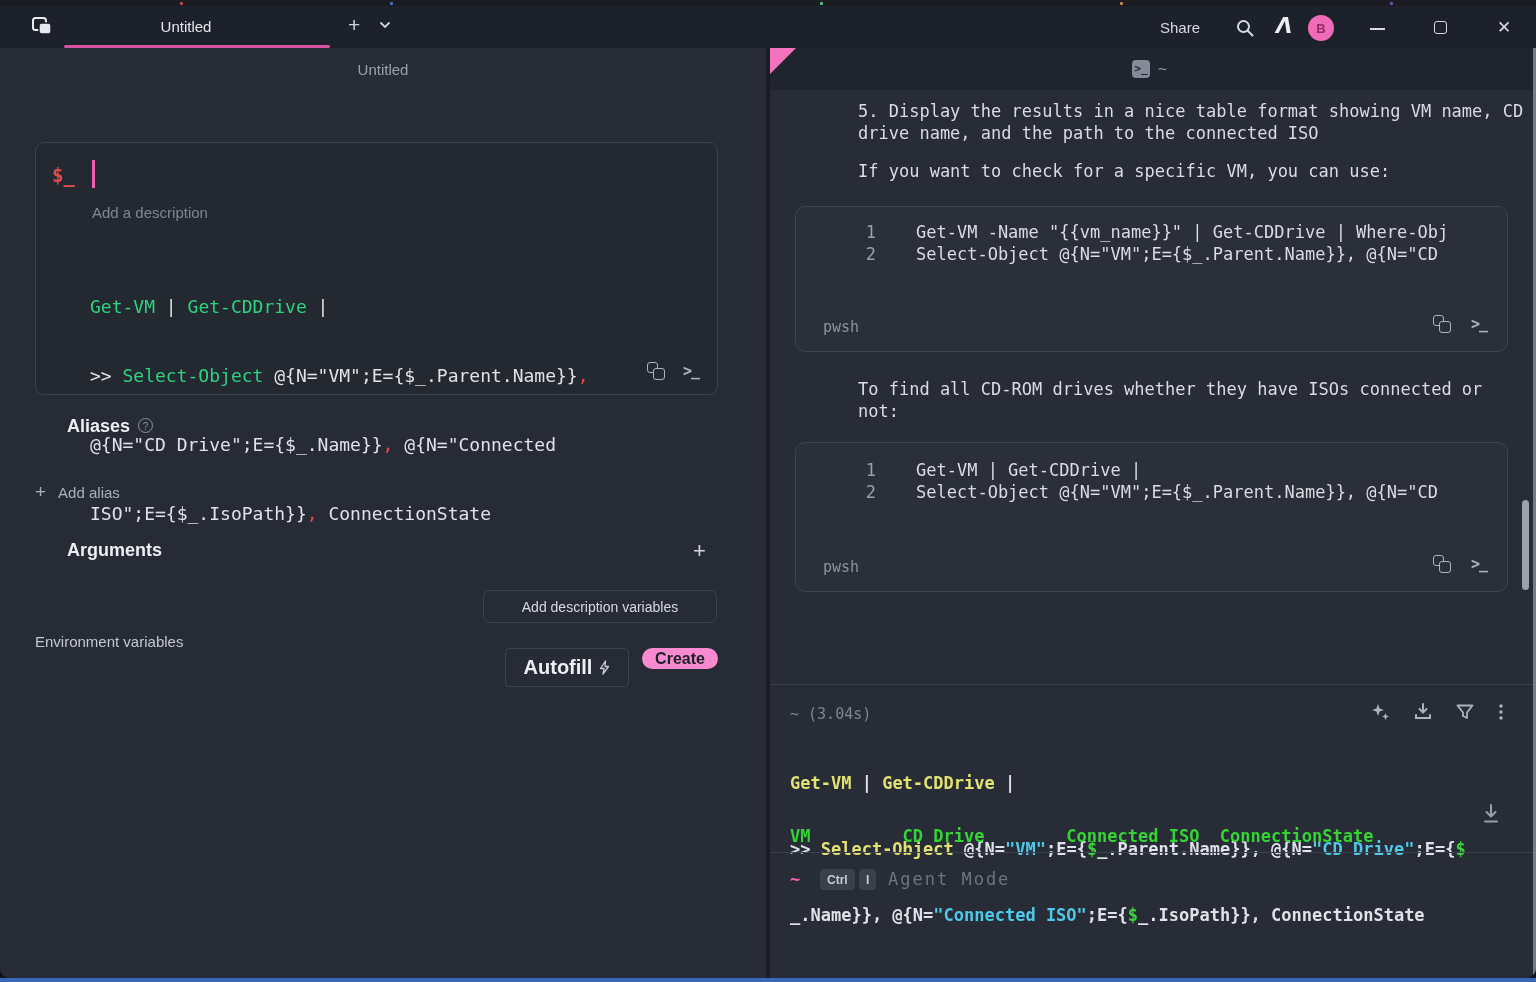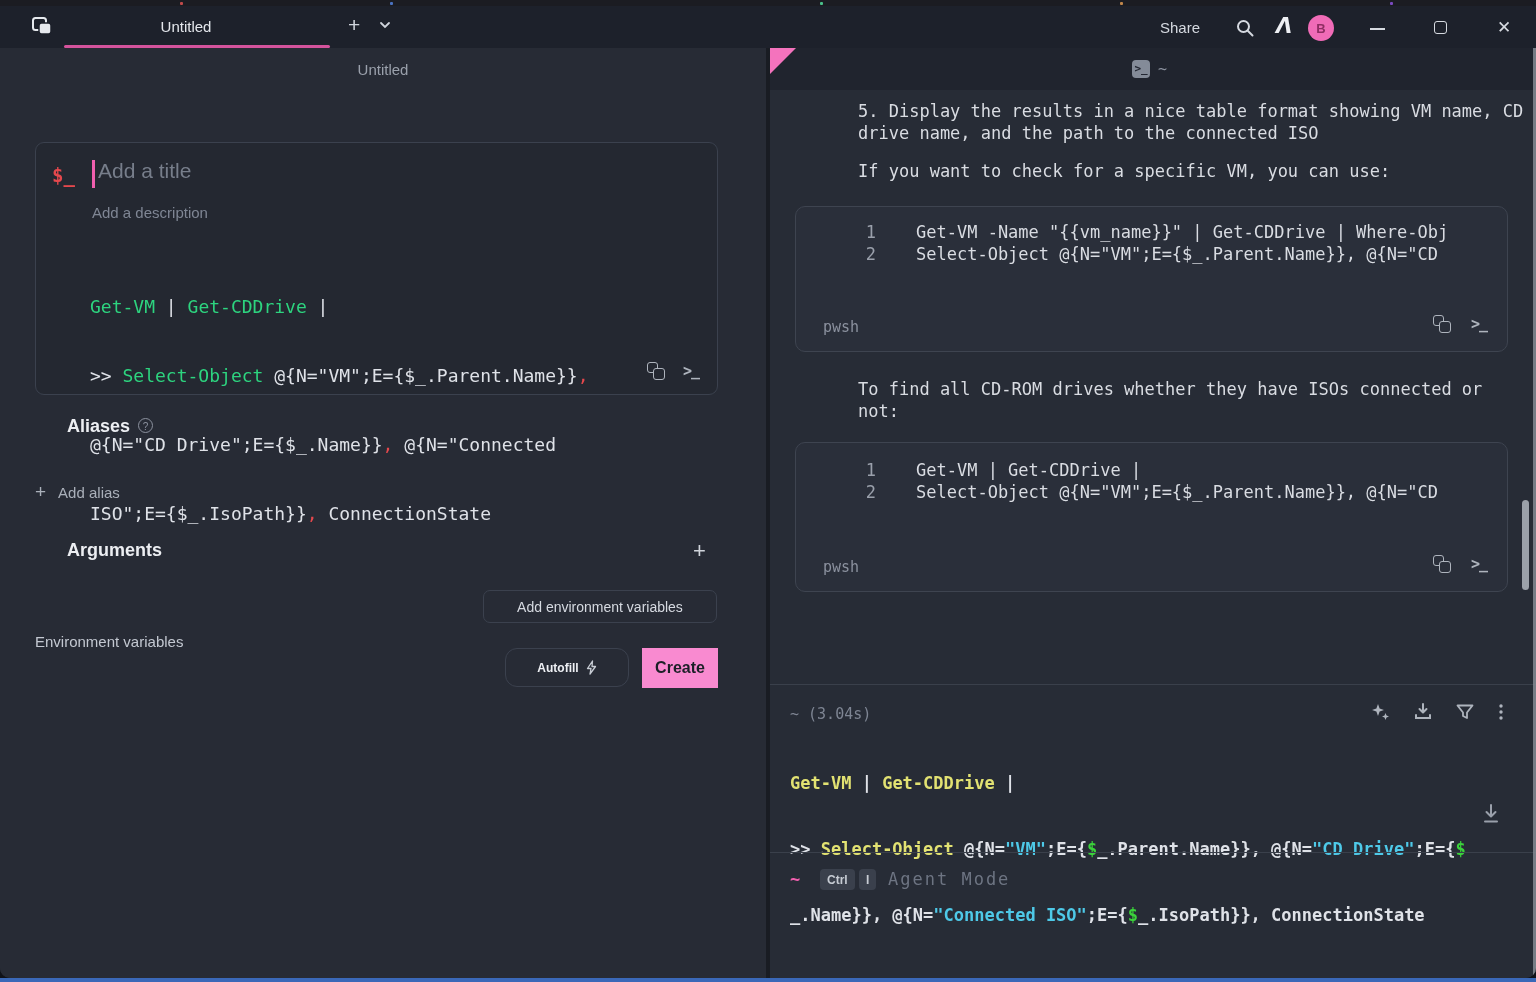--- a/index.html
+++ b/index.html
@@ -51,22 +51,22 @@
   .sg-c { color:#4ec9e8; font-weight:bold; }
   .sg-tg { color:#3bd23b; font-weight:bold; }
 
   .section-h { position:absolute; font-size:18px; font-weight:bold; color:#eceef2;margin-left:32px; }
   .help-icon { display:inline-block; width:15px; height:15px; border:1.4px solid #8b919e; border-radius:50%; color:#8b919e; font-size:10px; text-align:center; line-height:15px; vertical-align:2px; margin-left:8px; font-weight:normal; }
   .add-alias { position:absolute; left:35px; top:433px; display:flex; align-items:center; gap:12px; color:#aab0ba; font-size:15px; cursor:default; }
   .plus-glyph { font-size:19px; color:#aab0ba; font-weight:400; }
   .args-plus { position:absolute; left:693px; top:490px; font-size:22px; color:#d0d4db; }
   .env-label { position:absolute; left:35px; top:549px; font-size:15px; color:#c3c8d1;margin-top:36px; }
   .env-btn { position:absolute; left:483px; top:542px; width:234px; height:33px; border:1px solid #3b414e; border-radius:7px; background:transparent; color:#d6dae1; font-size:14px; font-family:"Liberation Sans", sans-serif; }
-  .autofill-btn { position:absolute; left:505px; top:600px; width:124px; height:39px; border:1px solid #3b414e; border-radius:12px; background:transparent; color:#eef0f4; font-size:12px; font-weight:bold; font-family:"Liberation Sans", sans-serif; display:flex; align-items:center; justify-content:center; gap:7px; }
-  .create-btn { position:absolute; left:642px; top:600px; width:76px; height:40px; border:none; border-radius:0; background:#f98ad0; color:#1c2027; font-size:16px; font-weight:bold; font-family:"Liberation Sans", sans-serif; }
+  .autofill-btn { position:absolute; left:505px; top:600px; width:124px; height:39px; border:1px solid #3b414e; border-radius:4px; background:transparent; color:#eef0f4; font-size:20px; font-weight:bold; font-family:"Liberation Sans", sans-serif; display:flex; align-items:center; justify-content:center; gap:7px; }
+  .create-btn { position:absolute; left:642px; top:600px; width:76px; height:21px; border:none; border-radius:16px; background:#f98ad0; color:#1c2027; font-size:16px; font-weight:bold; font-family:"Liberation Sans", sans-serif; }
 
   
   .rp-header { position:absolute; left:0; top:0; width:766px; height:42px; background:#20242e; }
   .corner-flag { position:absolute; left:0; top:0; width:0; height:0; border-top:26px solid #f473bd; border-right:26px solid transparent; z-index:3; }
   .ps-icon { position:absolute; left:362px; top:12px; width:18px; height:18px; background:#848b98; border-radius:4px; color:#232732; font-family:"DejaVu Sans Mono", monospace; font-size:11px; font-weight:bold; text-align:center; line-height:17px; }
   .rp-title { position:absolute; left:388px; top:12px; font-family:"DejaVu Sans Mono", monospace; font-size:15px; color:#8b919e; }
   .para { position:absolute; left:68px; width:668px; font-family:"DejaVu Sans Mono", monospace; font-size:17px; line-height:22px; color:#d9dce2; white-space:pre-wrap;margin-left:20px; }
 
   .code-block { position:absolute; left:25px; width:713px; background:#2a2f3a; border:1px solid #3e4450; border-radius:10px; }
   .cb-line { position:absolute; left:0; font-family:"DejaVu Sans Mono", monospace; font-size:17px; line-height:22px; white-space:pre; }
@@ -143,21 +143,20 @@
       <div class="win-max"></div>
       <div class="win-close">✕</div>
     </div>
 
     <div class="left-panel">
       <div class="lp-header">Untitled</div>
 
       <div class="cmd-card cmdcard">
         <div class="prompt-sym">$_</div>
         <div class="title-cursor"></div>
-        <input class="title-input" placeholder="Add a title" style="">
         <input class="desc-input" placeholder="Add a description" style="">
         <div class="card-code">
           <div><span class="sg-g">Get-VM</span><span class="sg-w"> | </span><span class="sg-g">Get-CDDrive</span><span class="sg-w"> |</span></div>
           <div><span class="sg-w">&gt;&gt; </span><span class="sg-g">Select-Object</span><span class="sg-w"> @{N="VM";E={$_.Parent.Name}}</span><span class="sg-r">,</span></div>
           <div><span class="sg-w">@{N="CD Drive";E={$_.Name}}</span><span class="sg-r">,</span><span class="sg-w"> @{N="Connected</span></div>
           <div><span class="sg-w">ISO";E={$_.IsoPath}}</span><span class="sg-r">,</span><span class="sg-w"> ConnectionState</span></div>
         </div>
         <div class="card-actions">
           <span class="copy-icon">
               <span class="back"></span>
@@ -171,21 +170,21 @@
 
       <div class="add-alias">
         <span class="plus-glyph">+</span>
         <span>Add alias</span>
       </div>
 
       <div class="section-h" style="left:35px; top:492px;">Arguments</div>
       <div class="args-plus">+</div>
 
       <div class="env-label">Environment variables</div>
-      <button class="env-btn">Add environment variables</button>
+      <button class="env-btn">Add description variables</button>
 
       <button class="autofill-btn">
         <span>Autofill</span>
         <svg width="11" height="15" viewBox="0 0 11 15">
             <path d="M6.5 1 L1.5 8.5 H5 L4 14 L9.5 6.5 H6 Z" fill="none" stroke="#c7ccd4" stroke-width="1.3" stroke-linejoin="round"></path>
           </svg>
       </button>
       <button class="create-btn">Create</button>
     </div>
 
@@ -267,20 +266,21 @@
         <div><span class="sg-w">_.Name}}, @{N=</span><span class="sg-c">"Connected ISO"</span><span class="sg-w">;E={</span><span class="sg-tg">$</span><span class="sg-w">_.IsoPath}}, ConnectionState</span></div>
       </div>
 
       <div class="jump-icon">
         <svg width="18" height="20" viewBox="0 0 18 20">
             <path d="M9 1 V12 M4.5 8 L9 12.5 L13.5 8" fill="none" stroke="#9aa0ab" stroke-width="2" stroke-linecap="round" stroke-linejoin="round"></path>
             <path d="M3 17.5 H15" stroke="#9aa0ab" stroke-width="2" stroke-linecap="round"></path>
           </svg>
       </div>
 
+      <div class="table-header">VM         CD Drive        Connected ISO  ConnectionState</div>
 
       <div class="rp-div2"></div>
 
       <div class="input-bar">
         <div class="ib-prompt">~</div>
         <div class="key-badge" style="left:50px;">Ctrl</div>
         <div class="key-badge" style="left:89px;">I</div>
         <div class="ib-mode">Agent Mode</div>
       </div>
 

